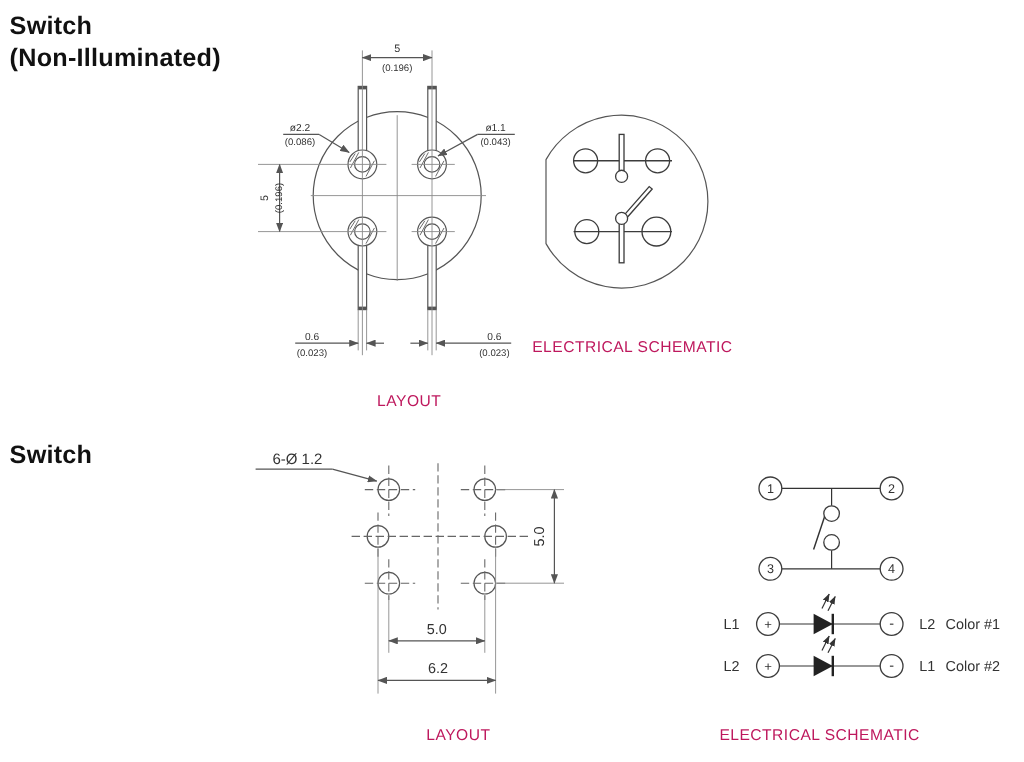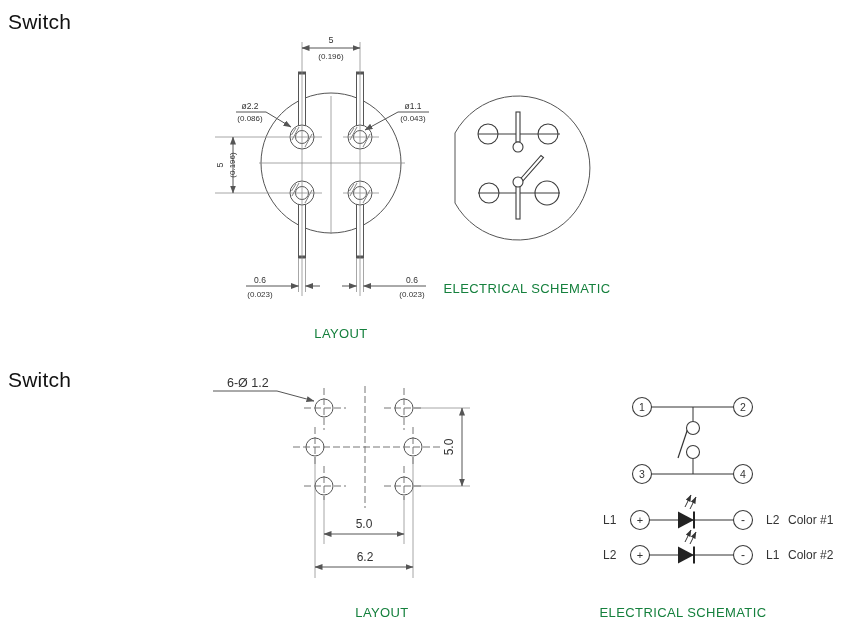--- a/index.html
+++ b/index.html
@@ -1,35 +1,35 @@
 <!DOCTYPE html>
 <html><head>
 <meta charset="utf-8">
 <style>
   html,body{margin:0;padding:0;background:#fff;}
   .page{position:relative;width:853px;height:635px;background:#fff;overflow:hidden;
         font-family:"Liberation Sans","DejaVu Sans",sans-serif;}
-  .title{position:absolute;font-weight:400;font-size:21px;line-height:27px;color:#111;
+  .title{position:absolute;font-weight:700;font-size:21px;line-height:27px;color:#111;
          letter-spacing:0.2px;white-space:pre;}
-  .caption{position:absolute;font-size:13px;color:#15803d;letter-spacing:0.4px;text-align:center;}
+  .caption{position:absolute;font-size:13px;color:#be185d;letter-spacing:0.4px;text-align:center;}
   svg{position:absolute;overflow:visible;}
   svg text{fill:#333;font-family:"Liberation Sans","DejaVu Sans",sans-serif;}
   .dline{stroke:#555;stroke-width:1;fill:none;}
   .thin{stroke:#8a8a8a;stroke-width:0.75;fill:none;}
   .dash{stroke:#666;stroke-width:0.9;fill:none;stroke-dasharray:7 3;}
   .wfill{fill:#fff;stroke:#555;stroke-width:1;}
   .sfill{fill:#fff;stroke:#3c3c3c;stroke-width:1.1;}
   .hatch{stroke:#666;stroke-width:0.8;}
 </style>
 </head>
 <body>
 
 <div class="page">
 
-  <div class="title" style="left:8px;top:8px;"><span>Switch</span><br></div>
+  <div class="title" style="left:8px;top:8px;"><span>Switch</span><br><span>(Non-Illuminated)</span></div>
 
   <div class="title" style="left:8px;top:366px;"><span>Switch</span><br></div>
 
   <svg style="left:210px;top:12px;" width="245" height="302" viewBox="0 0 245 302">
     <defs>
       <marker id="ar1" viewBox="0 0 8 6" markerWidth="8" markerHeight="6" refX="7.5" refY="3" orient="auto-start-reverse">
         <path d="M0,0 L8,3 L0,6 Z" fill="#555"></path>
       </marker>
     </defs>
 

